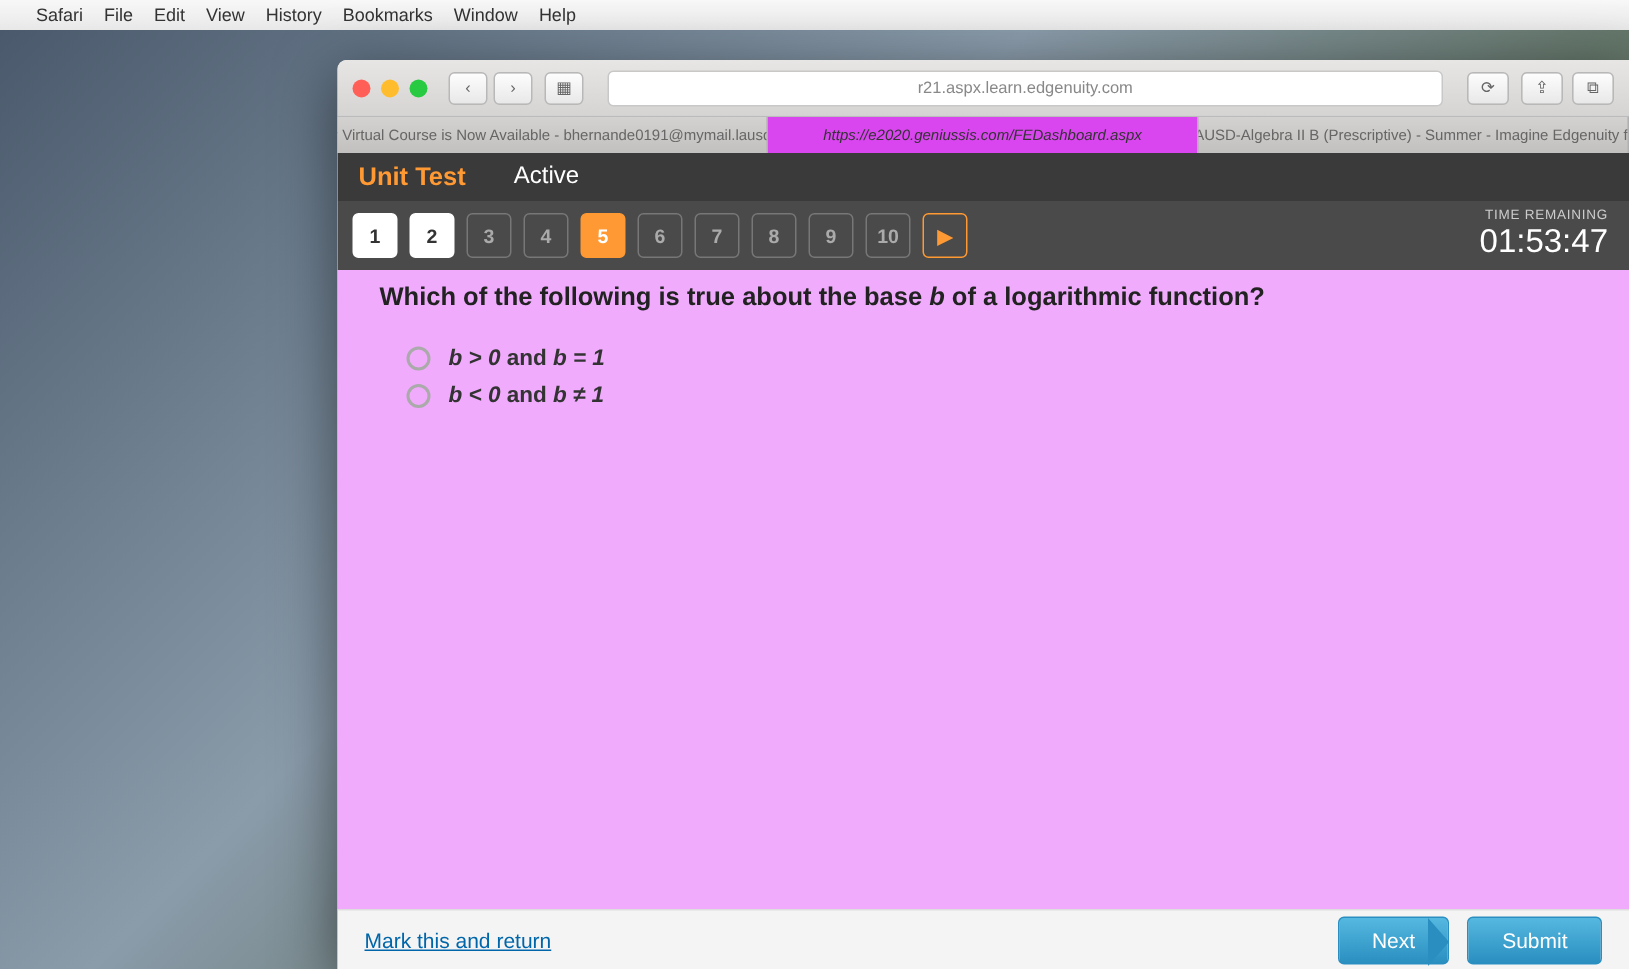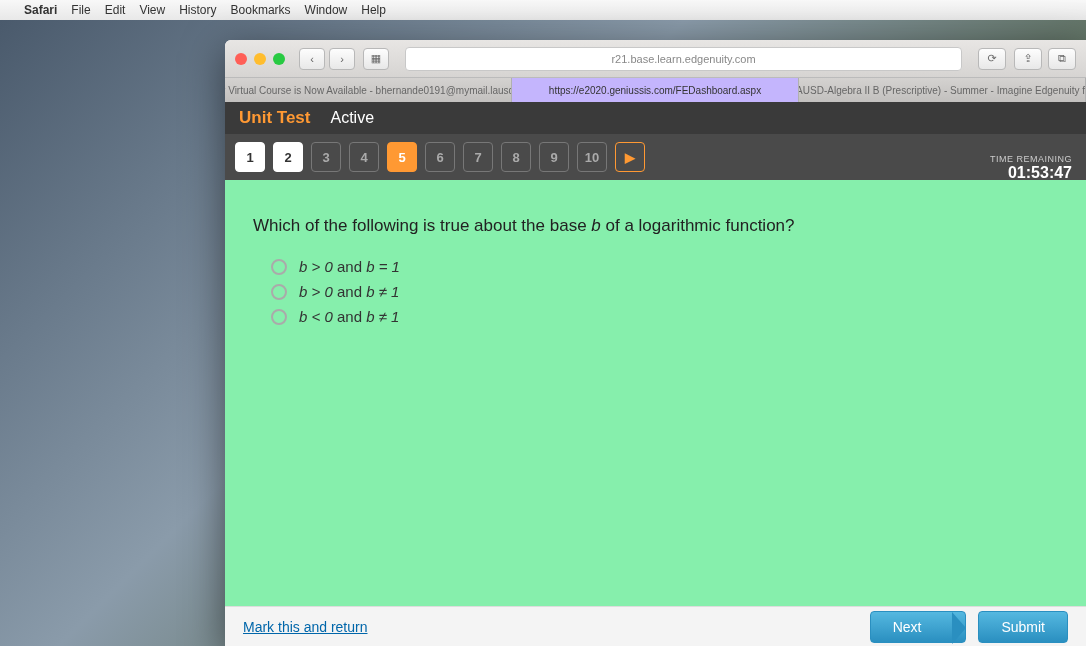--- a/index.html
+++ b/index.html
@@ -16,21 +16,21 @@
   height: 20px;
   background: linear-gradient(#f8f8f8, #e8e8e8);
   display: flex;
   align-items: center;
   padding: 0 10px;
   font-size: 12px;
   color: #333;
   gap: 14px;
 }
 .apple-logo { font-size: 13px; }
-.mac-menu .bold { font-weight: 700; }
+.mac-menu .bold { font-weight: 400; }
 
 .desktop {
   position: relative;
   width: 100%;
   height: calc(100% - 20px);
   background: linear-gradient(135deg, #4a5a6c 0%, #6a7b8c 20%, #8a9baa 40%, #5a6c58 70%, #1a2a1c 100%);
 }
 
 .safari-window {
   position: absolute;
@@ -95,35 +95,35 @@
   color: #666;
 }
 .tab {
   flex: 1;
   border-right: 1px solid #b0b0b0;
   display: flex; align-items: center; justify-content: center;
   padding: 0 6px;
   white-space: nowrap; overflow: hidden; text-overflow: ellipsis;
   background: linear-gradient(#d4d2d0,#c2c0be);
 }
-.tab.active { background: #c4b5fd; color: #333; }
+.tab.active { background: #d946ef; color: #333; font-style: italic; }
 
 .edg-header {
   height: 32px;
   background: #3a3a3a;
   display: flex; align-items: center;
   padding: 0 14px;
   gap: 20px;
 }
 .edg-title {
   color: #ff9933;
   font-weight: bold;
   font-size: 17px;
 }
-.edg-status { color: #fff; font-size: 16px; }
+.edg-status { color: #fff; font-size: 16px; margin-left: 12px; }
 
 .qnav {
   height: 46px;
   background: #4a4a4a;
   display: flex; align-items: center;
   padding: 0 10px;
   gap: 8px;
   position: relative;
 }
 .qnum {
@@ -137,31 +137,32 @@
 .qnum.answered {
   background: #fff; color: #333; border-color: #fff;
 }
 .qnum.current {
   background: #ff9933; color: #fff; border-color: #ff9933;
 }
 .qnum.next {
   border-color: #ff9933; color: #ff9933; background: #4a4a4a;
 }
 .timer {
-  position: absolute; right: 14px; top: 20px;
+  position: absolute; right: 14px; top: 4px;
   text-align: right;
 }
 .timer-label { color: #ccc; font-size: 9px; letter-spacing: 0.5px; }
-.timer-value { color: #fff; font-size: 16px; font-weight: bold; }
+.timer-value { color: #fff; font-size: 22px; font-weight: normal; }
 
 .content {
   flex: 1;
-  background: #86efac;
-  padding: 36px 28px;
+  background: #f0abfc;
+  padding: 8px 28px;
   overflow: auto;
+  font-weight: bold;
 }
 .question {
   font-size: 17px;
   color: #222;
   margin-bottom: 18px;
 }
 .question .mathit { font-style: italic; }
 .option {
   display: flex; align-items: center;
   gap: 12px;
@@ -197,21 +198,21 @@
   display:flex;align-items:center;justify-content:center;
   margin-left: 12px;
   border: 1px solid #bbb;
   background: linear-gradient(#fff,#eee);
   color: #444;
 }
 .btn.next {
   background: linear-gradient(#55b8e0,#2a8fc0);
   color: #fff; border: 1px solid #2a8fc0;
   position: relative;
-  padding-right: 44px;
+  padding-right: 22px;
 }
 .btn.next::after {
   content:''; position:absolute; right:-1px; top:0;
   width:0;height:0;
   border-top:16px solid transparent;
   border-bottom:16px solid transparent;
   border-left:14px solid #2a8fc0;
 }
 .btn.submit {
   background: linear-gradient(#55b8e0,#2a8fc0);
@@ -240,21 +241,21 @@
       <div class="traffic-lights">
         <div class="tl red"></div>
         <div class="tl yellow"></div>
         <div class="tl green"></div>
       </div>
       <div class="nav-group">
         <div class="nav-btn">‹</div>
         <div class="nav-btn">›</div>
       </div>
       <div class="nav-btn">▦</div>
-      <div class="addr-bar">r21.base.learn.edgenuity.com</div>
+      <div class="addr-bar">r21.aspx.learn.edgenuity.com</div>
       <div class="tb-btn">⟳</div>
       <div class="toolbar-right">
         <div class="tb-btn">⇪</div>
         <div class="tb-btn">⧉</div>
       </div>
     </div>
 
     <div class="tab-bar">
       <div class="tab">Your Virtual Course is Now Available - bhernande0191@mymail.lausd.n...</div>
       <div class="tab active">https://e2020.geniussis.com/FEDashboard.aspx</div>
@@ -287,24 +288,20 @@
     <div class="content">
       <div class="question">
         <span>Which of the following is true about the base </span><span class="mathit">b</span><span> of a logarithmic function?</span>
       </div>
       <div class="option">
         <div class="radio"></div>
         <span><span class="mathit">b &gt; 0</span><span> and </span><span class="mathit">b = 1</span></span>
       </div>
       <div class="option">
         <div class="radio"></div>
-        <span><span class="mathit">b &gt; 0</span><span> and </span><span class="mathit">b ≠ 1</span></span>
-      </div>
-      <div class="option">
-        <div class="radio"></div>
         <span><span class="mathit">b &lt; 0</span><span> and </span><span class="mathit">b ≠ 1</span></span>
       </div>
     </div>
 
     <div class="footer">
       <a class="mark-link">Mark this and return</a>
       <div class="footer-spacer"></div>
       <div class="btn next">Next</div>
       <div class="btn submit">Submit</div>
     </div>

